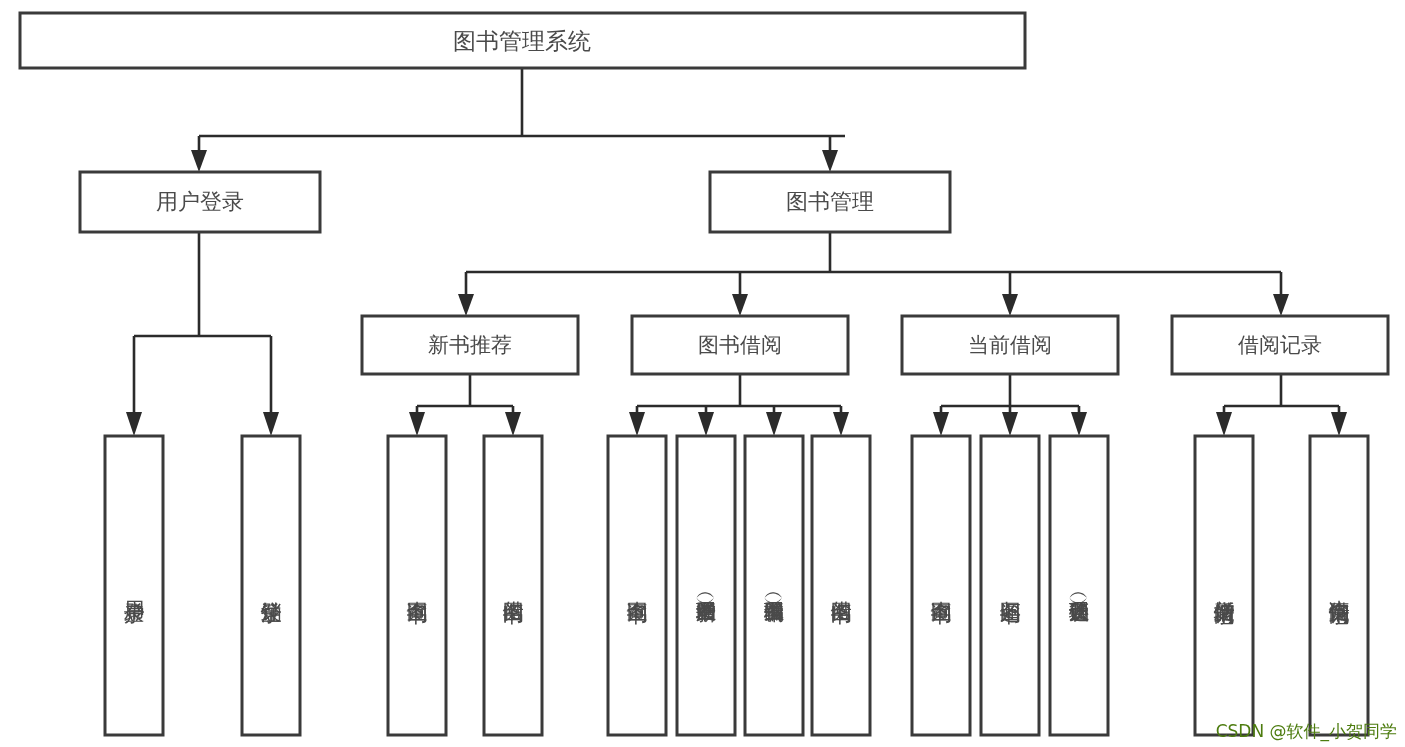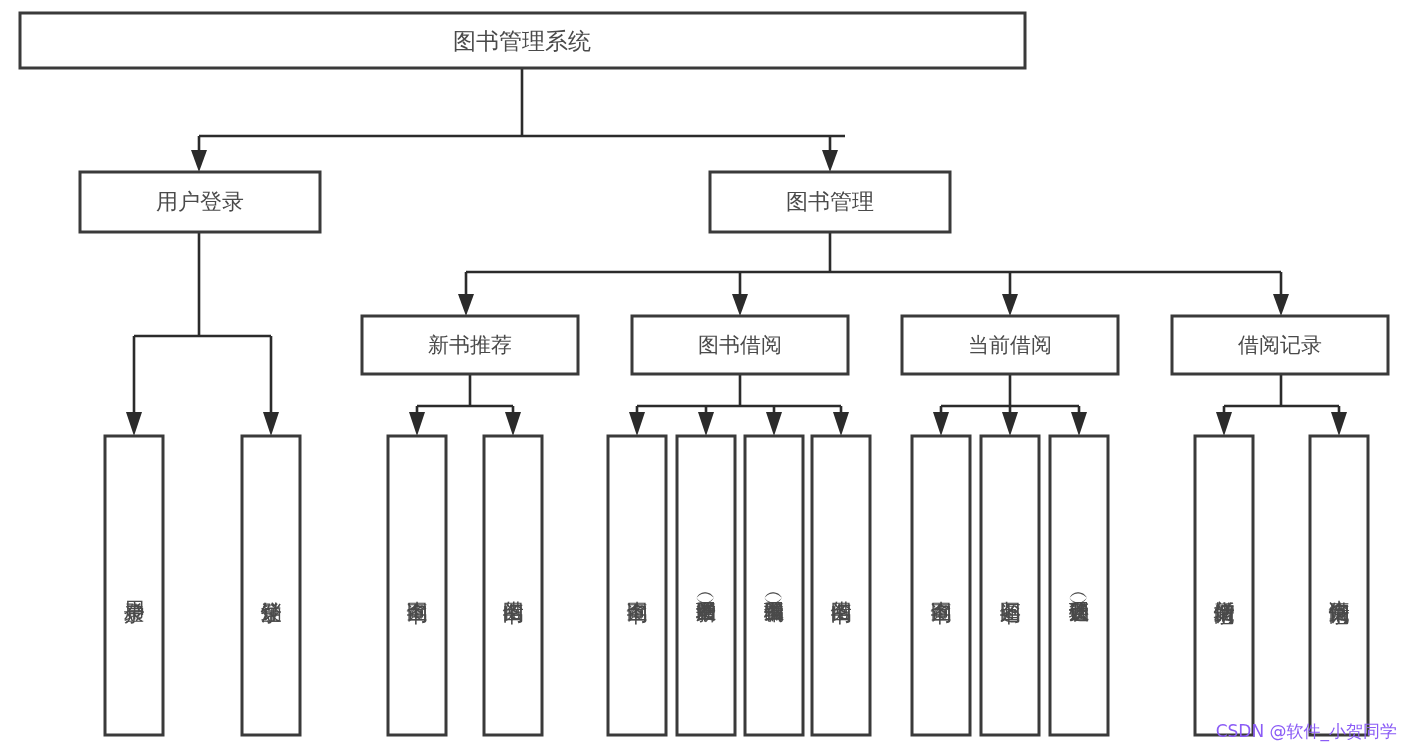--- a/index.html
+++ b/index.html
@@ -45,21 +45,21 @@
     text-align:center;
   }
   .leaf-label-text.tight{font-size:20px;letter-spacing:0px;}
 
   #watermark{
     position:absolute;
     right:8px;
     bottom:4px;
     font-family:"DejaVu Sans","Liberation Sans",sans-serif;
     font-size:17px;
-    color:#8b5cf6;
+    color:#4d7c0f;
     white-space:nowrap;
     pointer-events:none;
   }
 </style>
 </head>
 <body>
 
 <div id="stage">
 
   <svg id="diagram" viewBox="0 0 1405 747">

